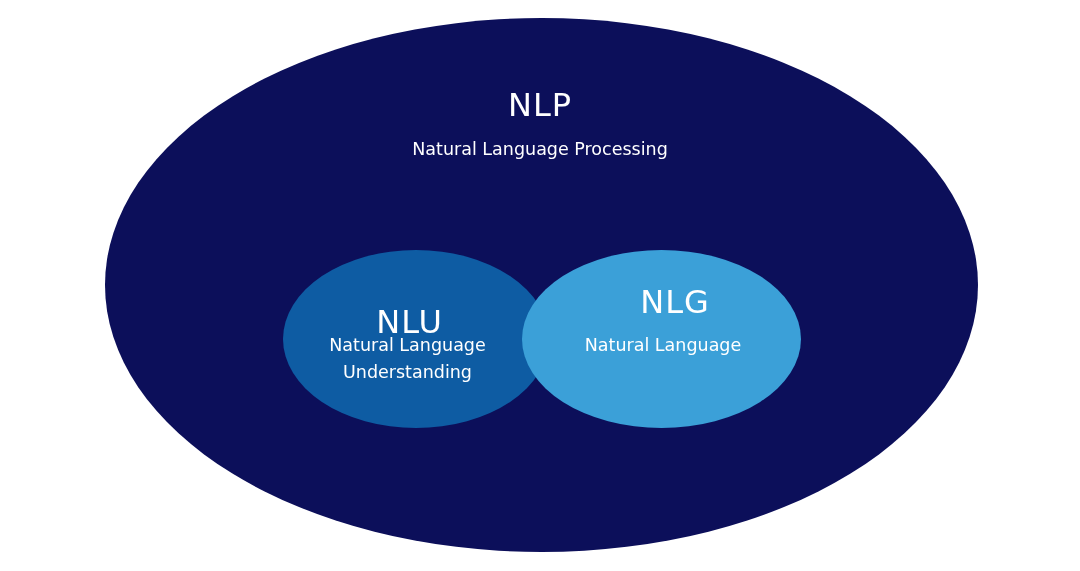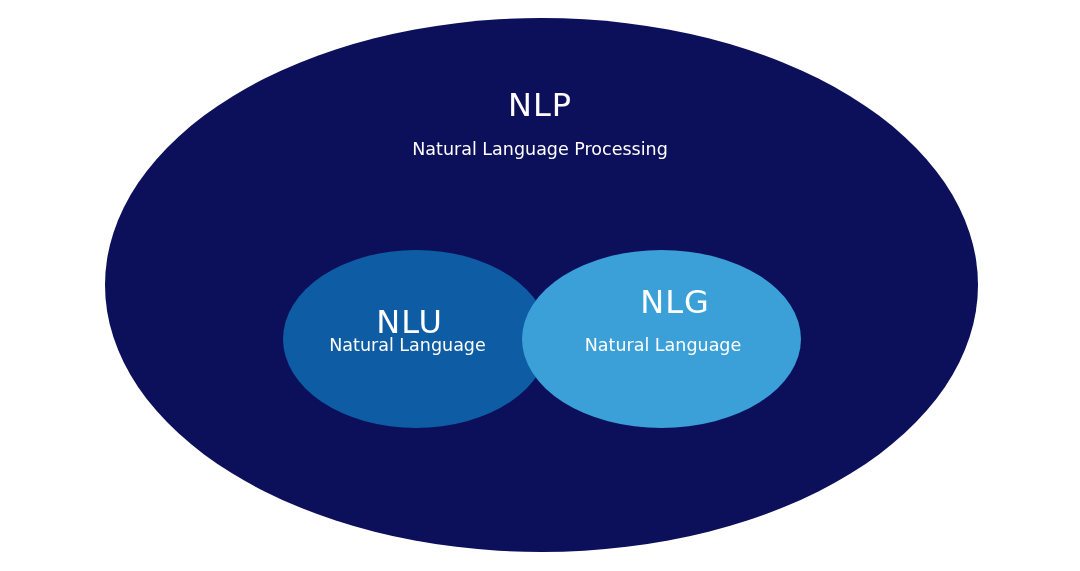--- a/index.html
+++ b/index.html
@@ -24,18 +24,19 @@
 <div id="outer" class="ell"></div>
 <div id="nlu" class="ell"></div>
 <div id="nlg" class="ell"></div>
 
 <div id="nlp-title" class="t big">NLP</div>
 <div id="nlp-sub" class="t small">Natural Language Processing</div>
 
 <div id="nlu-title" class="t big">NLU</div>
 <div id="nlu-sub" class="t small">
   <div>Natural Language</div>
+  <div>Understanding</div>
 </div>
 
 <div id="nlg-title" class="t big">NLG</div>
 <div id="nlg-sub" class="t small">
   <div>Natural Language</div>
 </div>
 
 </body></html>

